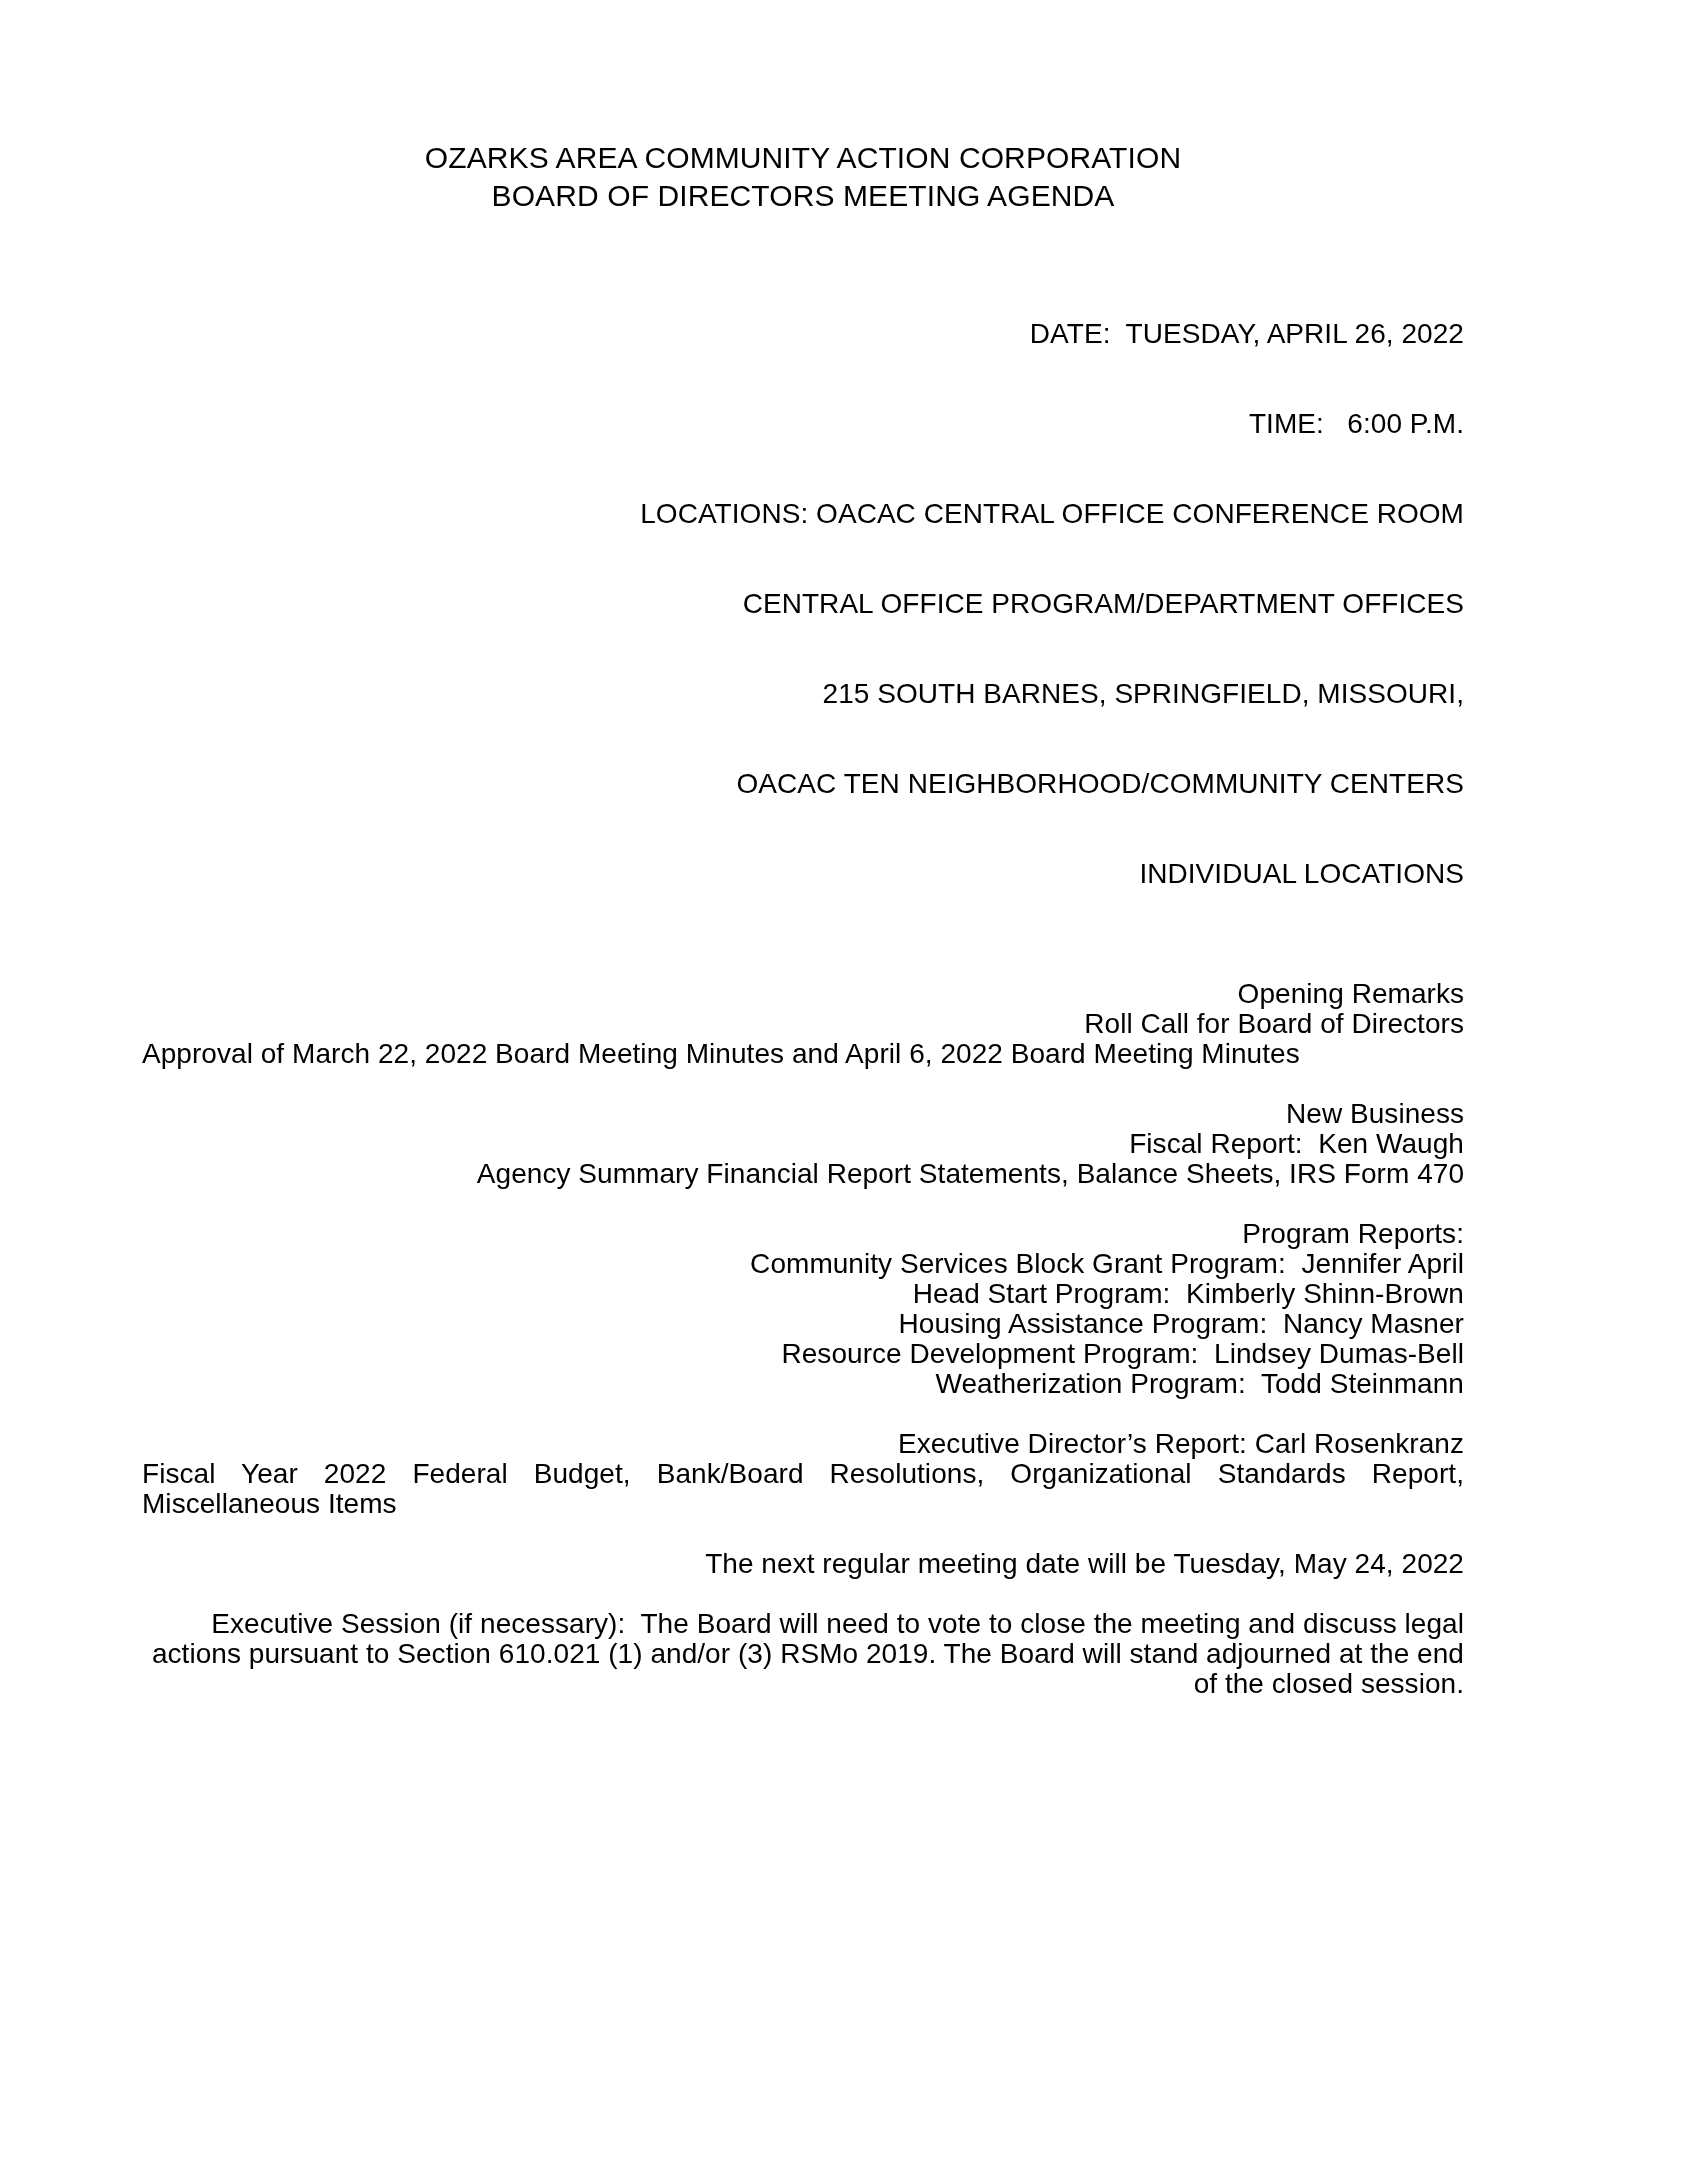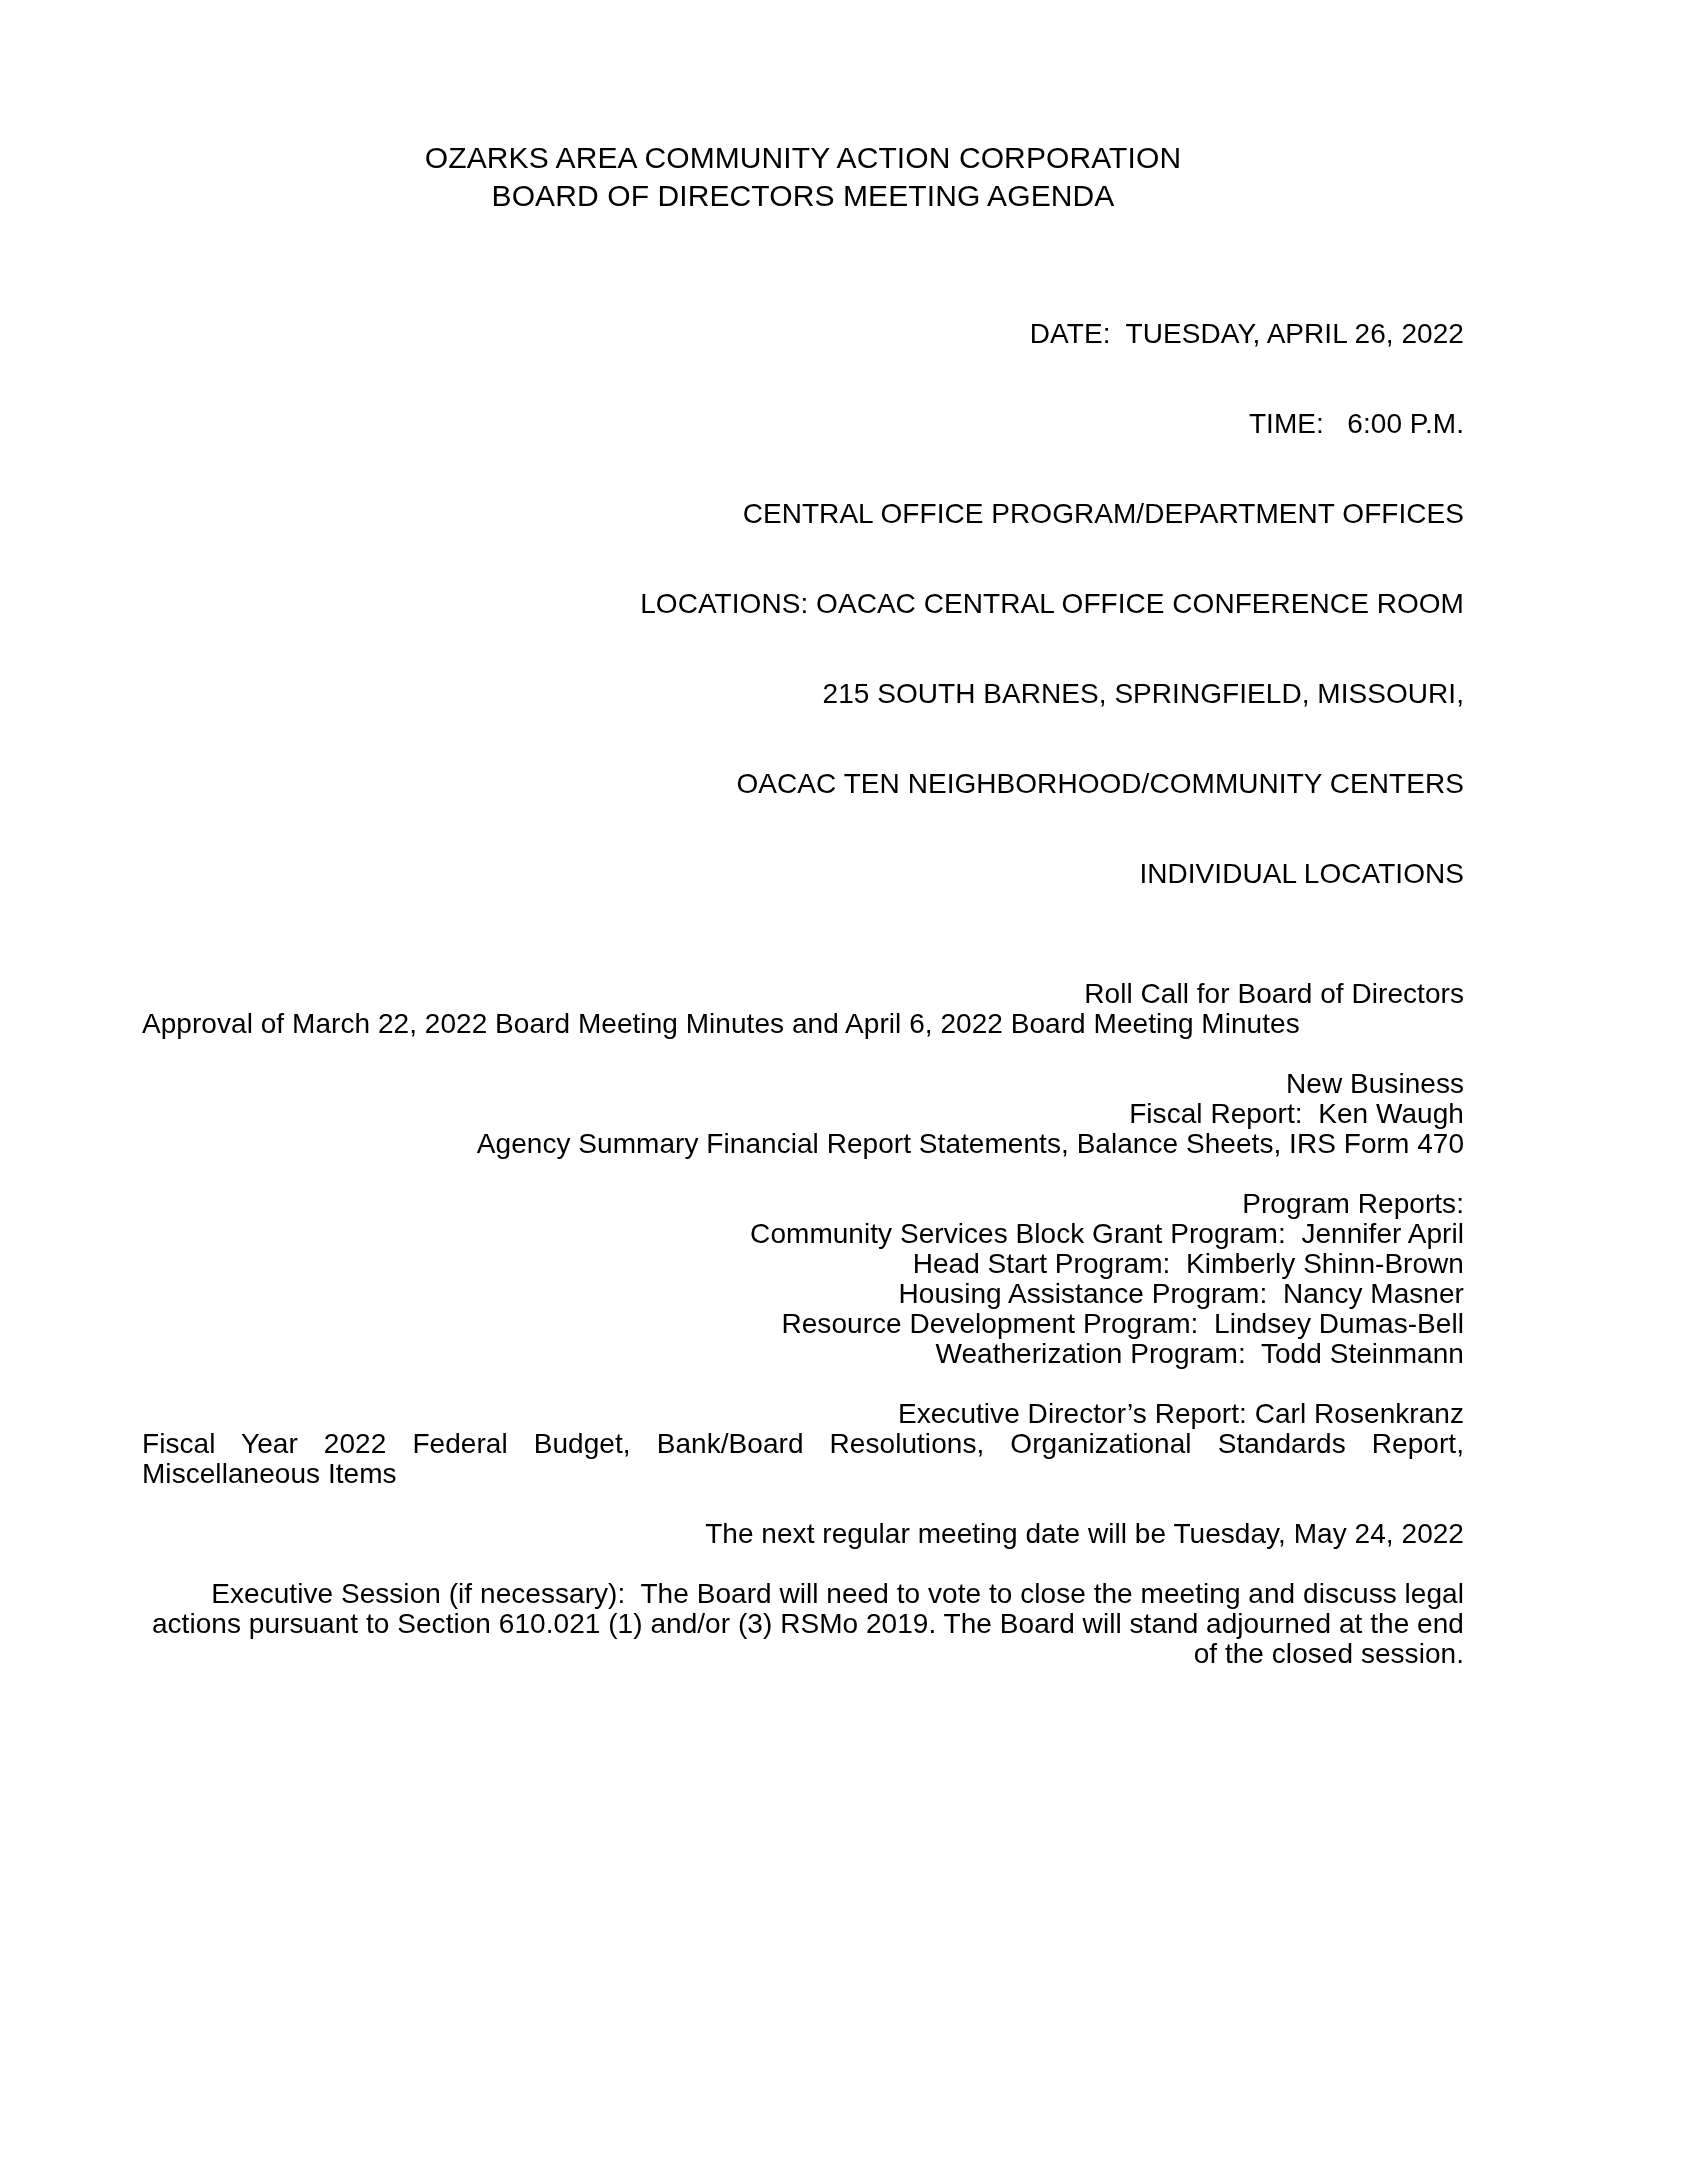--- a/index.html
+++ b/index.html
@@ -67,29 +67,30 @@
   <div class="doc-body">
 
     <div class="title-block">
       <div class="title-line">OZARKS AREA COMMUNITY ACTION CORPORATION</div>
       <div class="title-line">BOARD OF DIRECTORS MEETING AGENDA</div>
     </div>
 
     <div class="para">
       <span class="line">DATE:  TUESDAY, APRIL 26, 2022</span>
       <span class="line">TIME:   6:00 P.M.</span>
+      <span class="line">LOCATIONS: OACAC CENTRAL OFFICE CONFERENCE ROOM</span>
       <span class="line">CENTRAL OFFICE PROGRAM/DEPARTMENT OFFICES</span>
-      <span class="line">LOCATIONS: OACAC CENTRAL OFFICE CONFERENCE ROOM</span>
       <span class="line">215 SOUTH BARNES, SPRINGFIELD, MISSOURI,</span>
       <span class="line">OACAC TEN NEIGHBORHOOD/COMMUNITY CENTERS</span>
       <span class="line">INDIVIDUAL LOCATIONS</span>
     </div>
 
     <div class="blank-line">&nbsp;</div>
 
+    <div class="para">Opening Remarks</div>
     <div class="para">Roll Call for Board of Directors</div>
     <div class="para justified">Approval of March 22, 2022 Board Meeting Minutes and April 6, 2022 Board Meeting Minutes</div>
 
     <div class="blank-line">&nbsp;</div>
 
     <div class="para">New Business</div>
     <div class="para">Fiscal Report:  Ken Waugh</div>
     <div class="para">Agency Summary Financial Report Statements, Balance Sheets, IRS Form 470</div>
 
     <div class="blank-line">&nbsp;</div>

